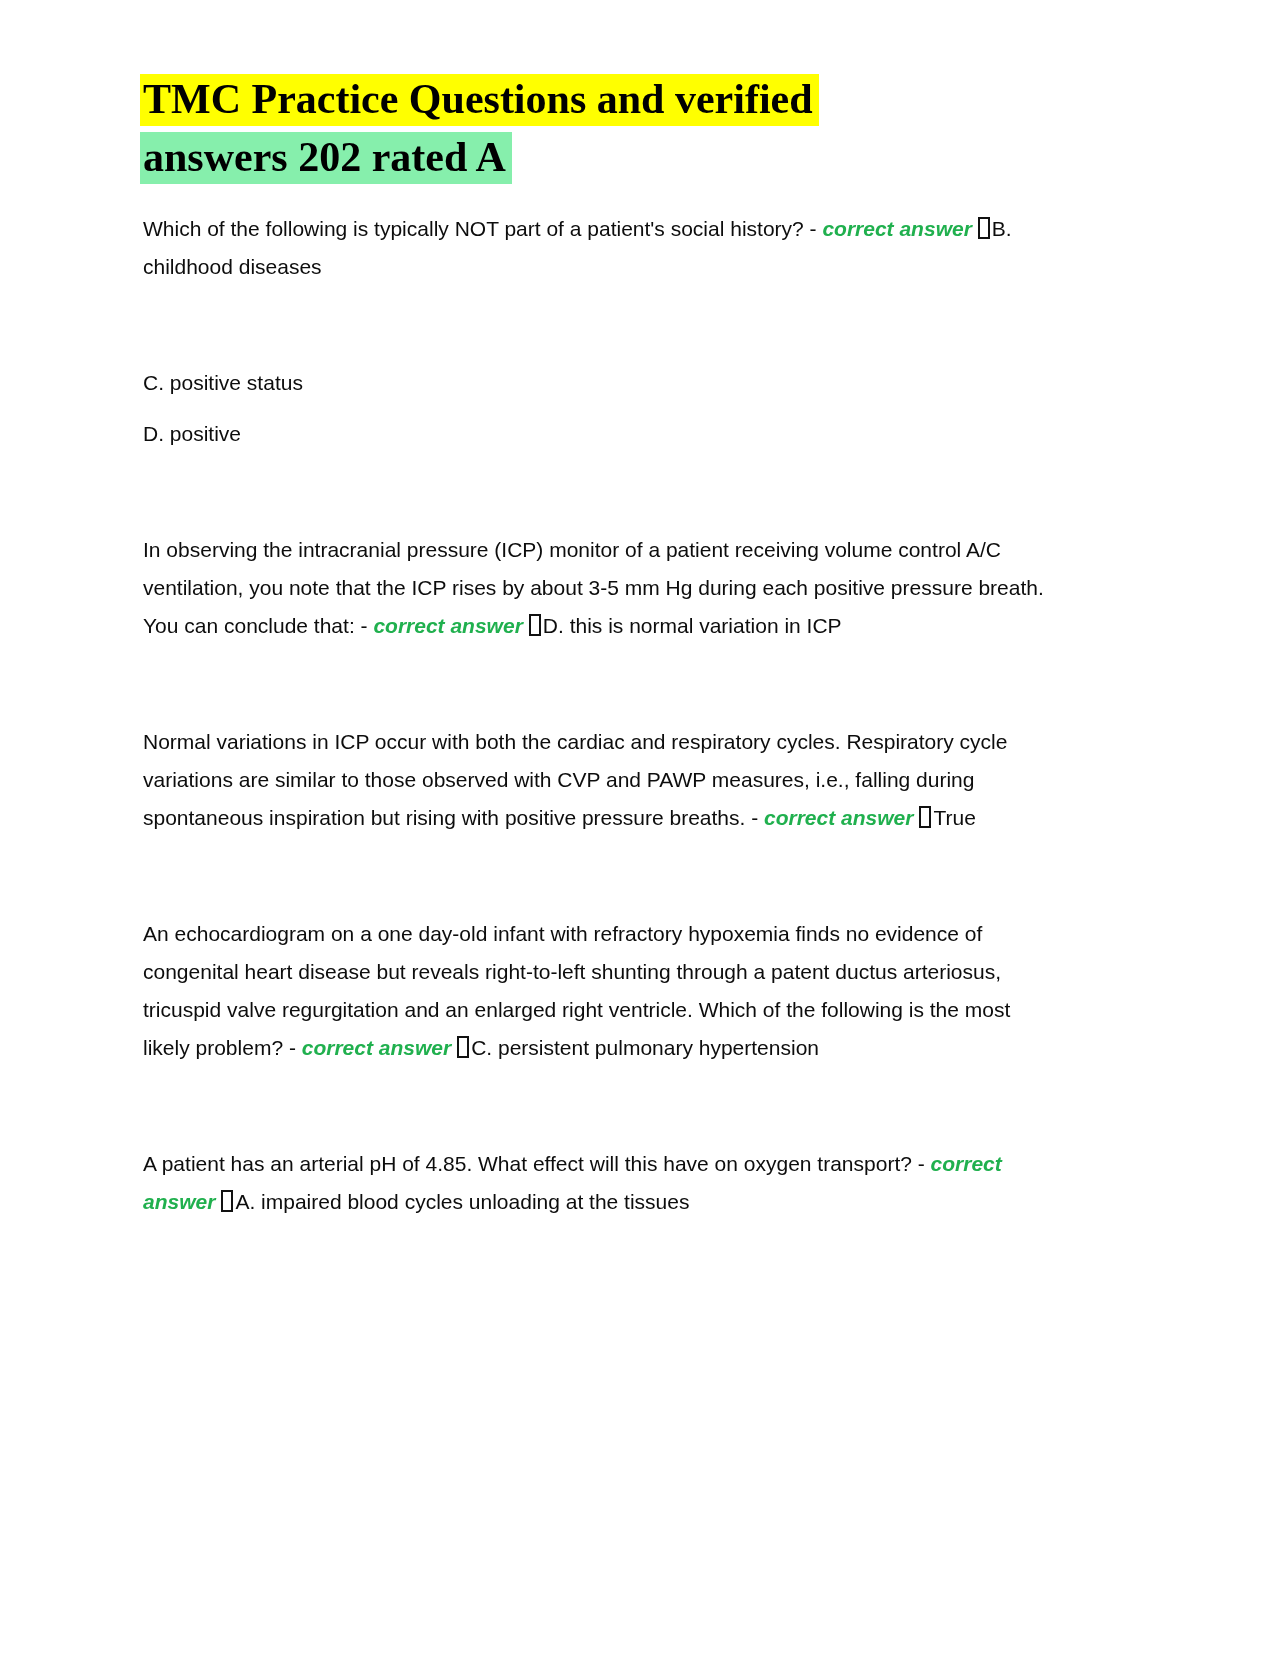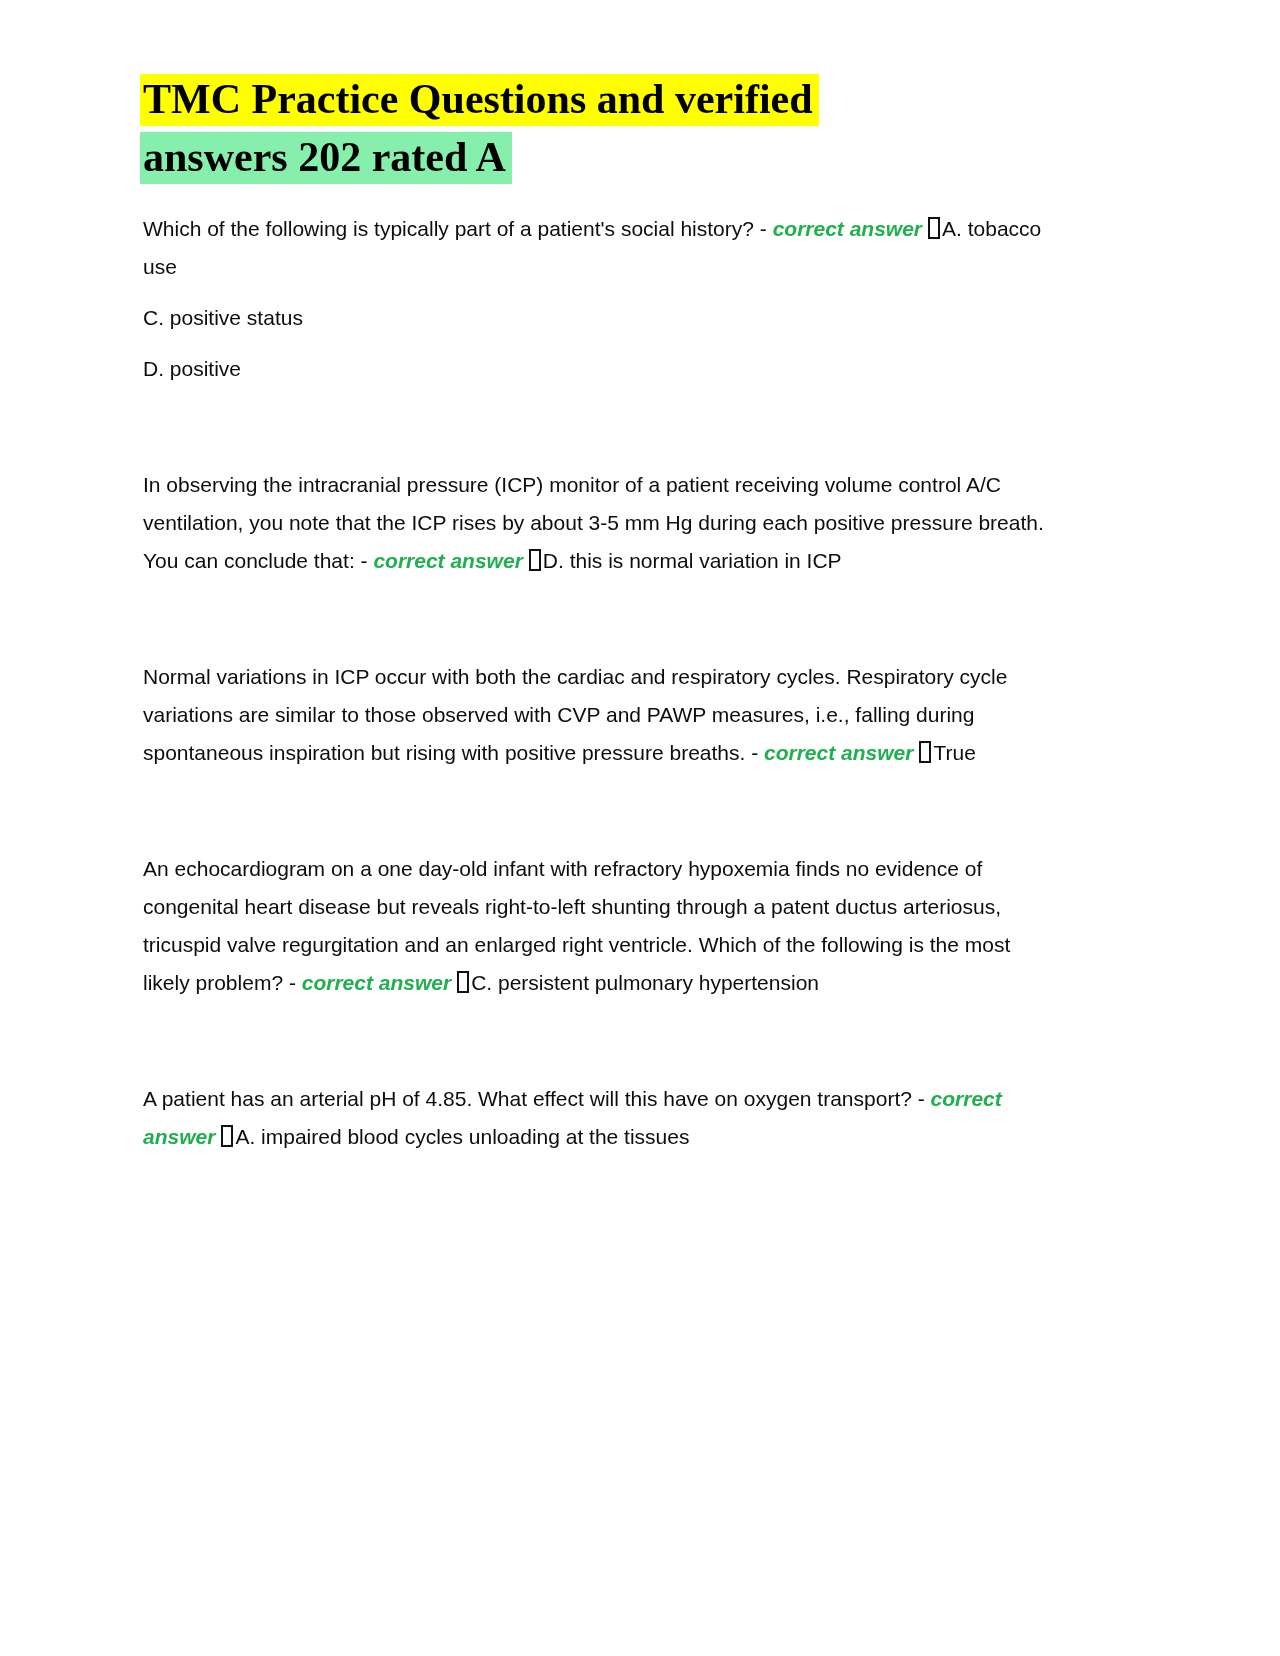--- a/index.html
+++ b/index.html
@@ -67,22 +67,22 @@
 
 <div class="page">
 
   <h1 class="doc-title">
     <span class="title-line"><span class="hl" style="background: rgb(255, 255, 0);">TMC Practice Questions and verified</span></span>
     <span class="title-line"><span class="hl" style="background: #86efac;">answers 202 rated A</span></span>
   </h1>
 
   <div class="content" style="color: rgb(13, 13, 13);">
 
+    <p class="para gap"><span>Which of the following is typically NOT part of a patient's social history? - </span><em class="ans-label" style="color: rgb(32, 176, 78);">correct answer</em><span class="glyph-box"></span><span>B. childhood diseases</span></p>
 
-    <p class="para"><span>Which of the following is typically part of a patient's social history? - </span><em class="ans-label" style="color: rgb(32, 176, 78);">correct answer</em><span class="glyph-box"></span><span>A. tobacco use</span></p>
 
     <p class="para"><span>C. positive status</span></p>
 
     <p class="para gap"><span>D. positive</span></p>
 
     <p class="para gap"><span>In observing the intracranial pressure (ICP) monitor of a patient receiving volume control A/C ventilation, you note that the ICP rises by about 3-5 mm Hg during each positive pressure breath. You can conclude that: - </span><em class="ans-label" style="color: rgb(32, 176, 78);">correct answer</em><span class="glyph-box"></span><span>D. this is normal variation in ICP</span></p>
 
     <p class="para gap"><span>Normal variations in ICP occur with both the cardiac and respiratory cycles. Respiratory cycle variations are similar to those observed with CVP and PAWP measures, i.e., falling during spontaneous inspiration but rising with positive pressure breaths. - </span><em class="ans-label" style="color: rgb(32, 176, 78);">correct answer</em><span class="glyph-box"></span><span>True</span></p>
 
     <p class="para gap"><span>An echocardiogram on a one day-old infant with refractory hypoxemia finds no evidence of congenital heart disease but reveals right-to-left shunting through a patent ductus arteriosus, tricuspid valve regurgitation and an enlarged right ventricle. Which of the following is the most likely problem? - </span><em class="ans-label" style="color: rgb(32, 176, 78);">correct answer</em><span class="glyph-box"></span><span>C. persistent pulmonary hypertension</span></p>

